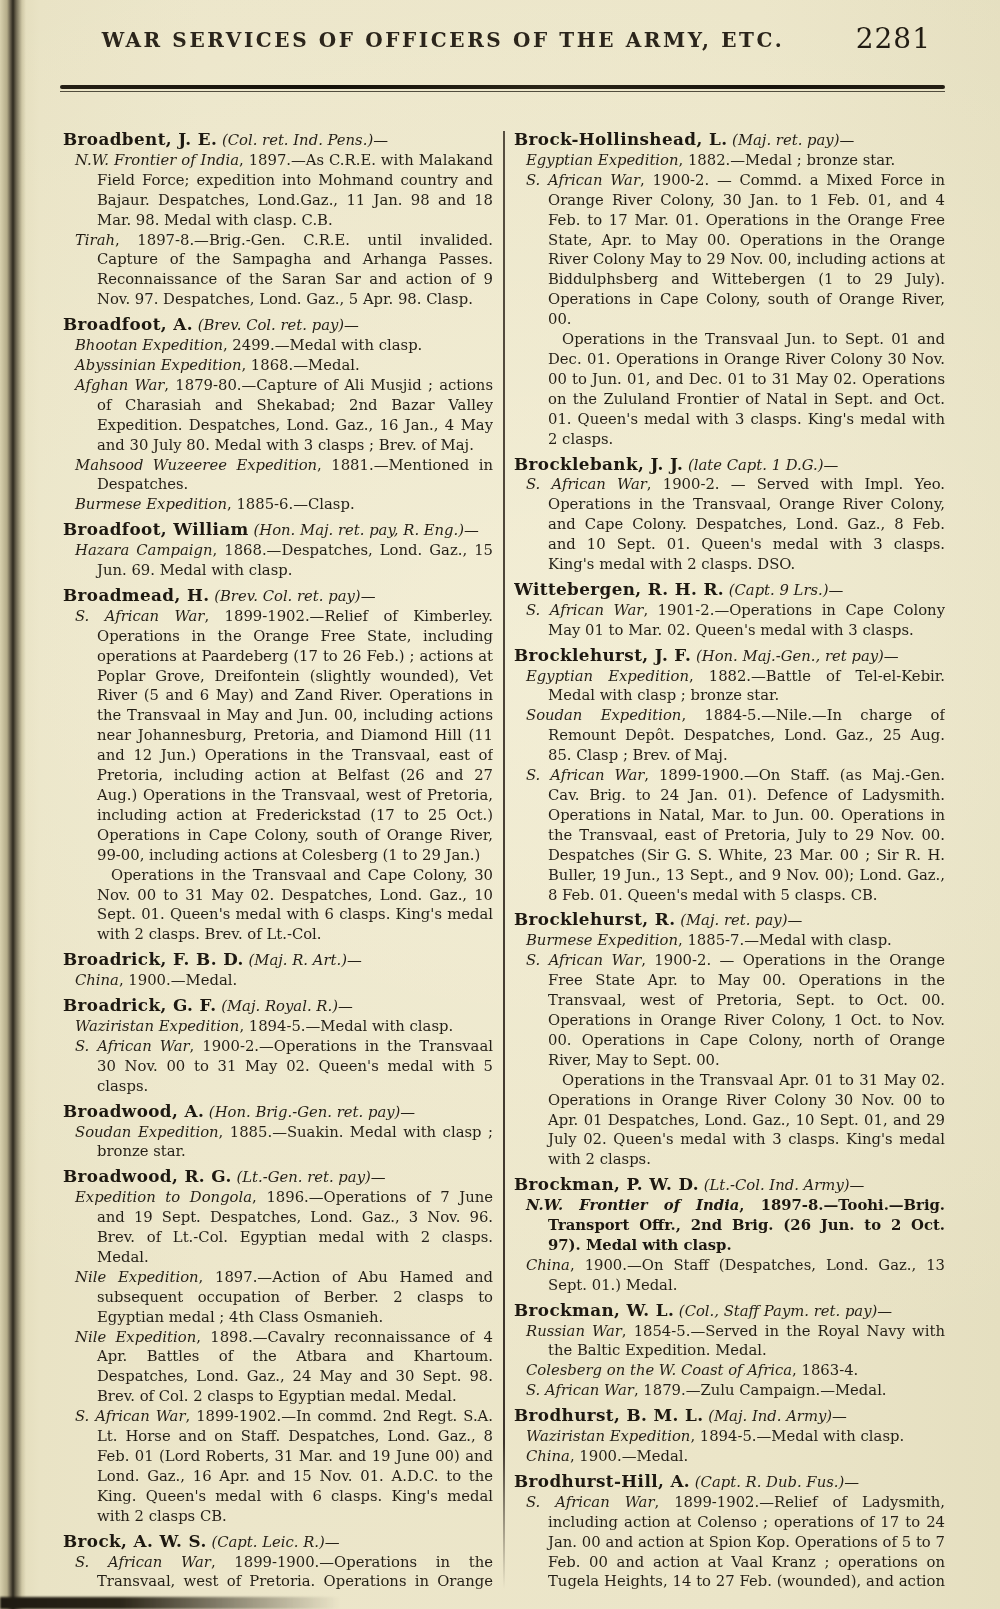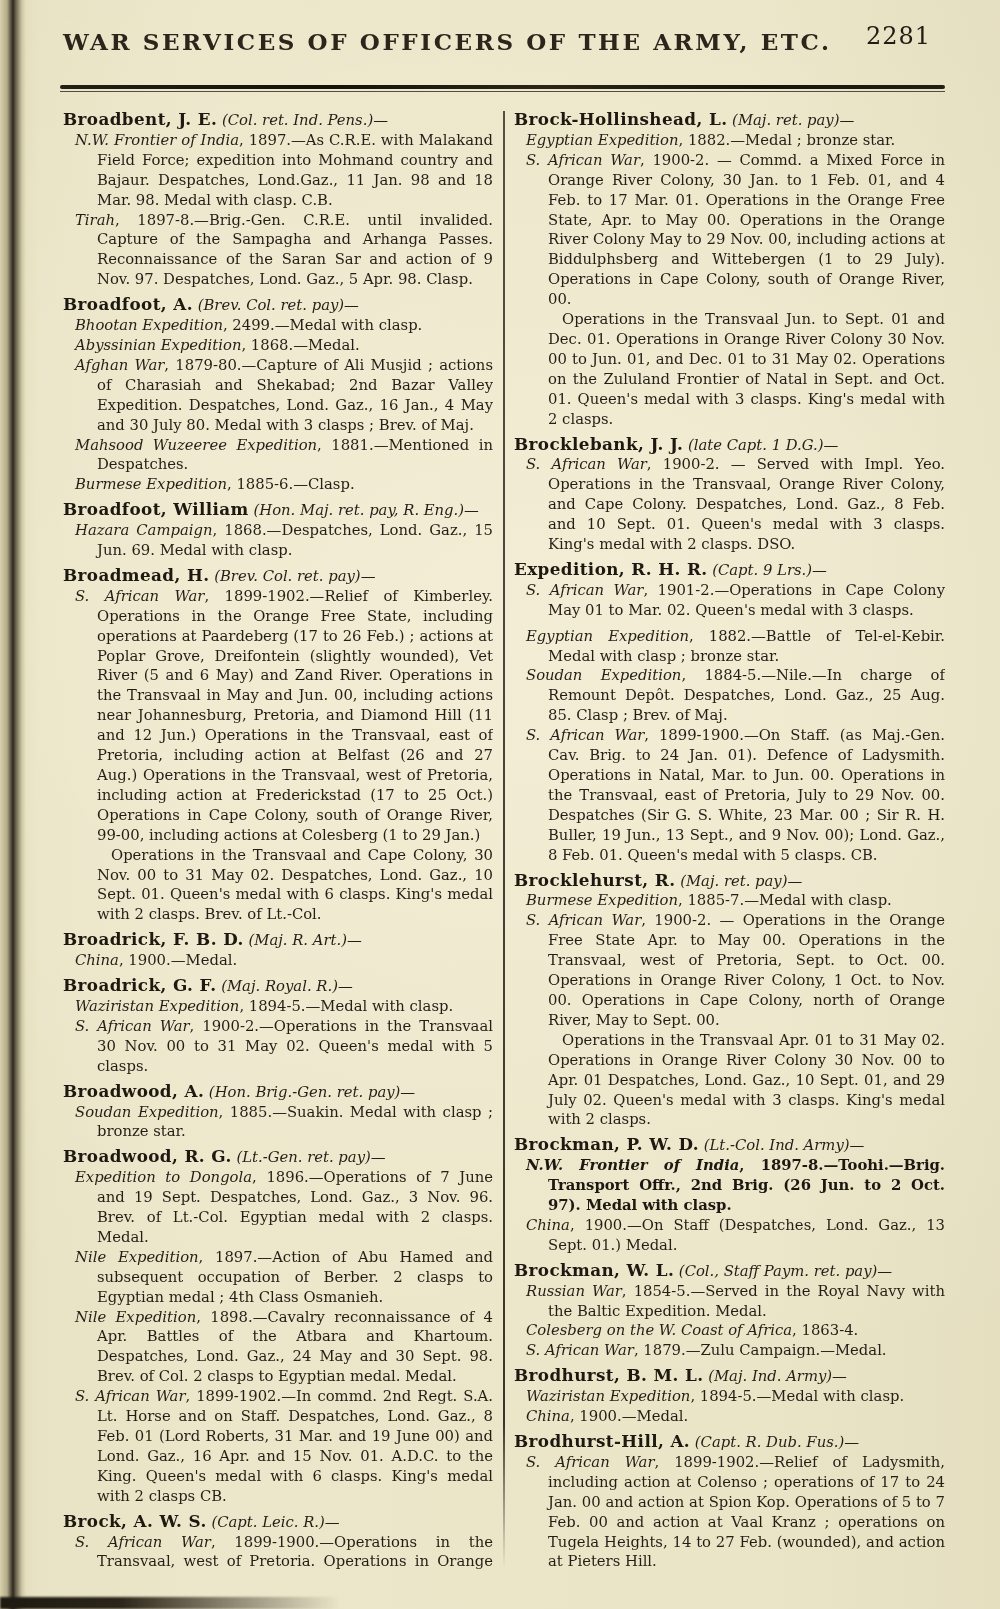--- a/index.html
+++ b/index.html
@@ -25,32 +25,32 @@
   .binding-bottom{
     position:absolute;left:0;bottom:0;width:340px;height:12px;
     background:linear-gradient(90deg,#1f1a12 0,#2b2619 120px,rgba(43,38,25,.45) 240px,rgba(0,0,0,0) 340px);
     filter:blur(1px);
   }
   .header{
     position:absolute;left:63px;right:57px;top:28px;height:34px;
   }
   .running-title{
     position:absolute;left:0;right:120px;text-align:center;
-    font-size:23px;font-weight:600;letter-spacing:2.6px;
+    font-size:20px;font-weight:600;letter-spacing:2.6px;
     color:#2b251b;white-space:nowrap;
   }
   .page-number{
     position:absolute;right:12px;top:-6px;
-    font-size:24px;letter-spacing:1px;color:#211c13;
+    font-size:28px;letter-spacing:1px;color:#211c13;
   }
   .rule{position:absolute;left:60px;right:55px;top:85px;}
   .rule-thick{height:4px;background:linear-gradient(90deg,#241f14 0%,#141109 30%,#2a2517 55%,#17130c 80%,#241f14 100%);border-radius:2px;}
   .rule-thin{height:1px;margin-top:2px;background:rgba(30,25,15,.75);}
   .columns{
-    position:absolute;left:63px;top:104px;width:882px;height:1465px;
+    position:absolute;left:63px;top:124px;width:882px;height:1465px;
     display:flex;
     align-items:flex-end;
   }
   .column{
     width:430px;height:100%;
     font-size:14.8px;line-height:19.9px;
     text-align:justify;
     overflow:hidden;
   }
   .column.right-col{width:431px;}
@@ -142,24 +142,25 @@
           <div class="ehead"><span class="ename">Brock-Hollinshead, L.</span> <span class="erank">(Maj. ret. pay)—</span></div>
           <p class="para service"><span class="ptitle">Egyptian Expedition</span><span>, 1882.—Medal ; bronze star.</span></p>
           <p class="para service"><span class="ptitle">S. African War</span><span>, 1900-2. — Commd. a Mixed Force in Orange River Colony, 30 Jan. to 1 Feb. 01, and 4 Feb. to 17 Mar. 01. Operations in the Orange Free State, Apr. to May 00. Operations in the Orange River Colony May to 29 Nov. 00, including actions at Biddulphsberg and Wittebergen (1 to 29 July). Operations in Cape Colony, south of Orange River, 00.</span></p>
           <p class="para continuation"><span>Operations in the Transvaal Jun. to Sept. 01 and Dec. 01. Operations in Orange River Colony 30 Nov. 00 to Jun. 01, and Dec. 01 to 31 May 02. Operations on the Zululand Frontier of Natal in Sept. and Oct. 01. Queen's medal with 3 clasps. King's medal with 2 clasps.</span></p>
         </div>
         <div class="entry">
           <div class="ehead"><span class="ename">Brocklebank, J. J.</span> <span class="erank">(late Capt. 1 D.G.)—</span></div>
           <p class="para service"><span class="ptitle">S. African War</span><span>, 1900-2. — Served with Impl. Yeo. Operations in the Transvaal, Orange River Colony, and Cape Colony. Despatches, Lond. Gaz., 8 Feb. and 10 Sept. 01. Queen's medal with 3 clasps. King's medal with 2 clasps. DSO.</span></p>
         </div>
         <div class="entry">
-          <div class="ehead"><span class="ename">Expedition, R. H. R.</span> <span class="erank">(Capt. 9 Lrs.)—</span></div>
+          <div class="ehead"><span class="ename">Wittebergen, R. H. R.</span> <span class="erank">(Capt. 9 Lrs.)—</span></div>
           <p class="para service"><span class="ptitle">S. African War</span><span>, 1901-2.—Operations in Cape Colony May 01 to Mar. 02. Queen's medal with 3 clasps.</span></p>
         </div>
         <div class="entry">
+          <div class="ehead"><span class="ename">Brocklehurst, J. F.</span> <span class="erank">(Hon. Maj.-Gen., ret pay)—</span></div>
           <p class="para service"><span class="ptitle">Egyptian Expedition</span><span>, 1882.—Battle of Tel-el-Kebir. Medal with clasp ; bronze star.</span></p>
           <p class="para service"><span class="ptitle">Soudan Expedition</span><span>, 1884-5.—Nile.—In charge of Remount Depôt. Despatches, Lond. Gaz., 25 Aug. 85. Clasp ; Brev. of Maj.</span></p>
           <p class="para service"><span class="ptitle">S. African War</span><span>, 1899-1900.—On Staff. (as Maj.-Gen. Cav. Brig. to 24 Jan. 01). Defence of Ladysmith. Operations in Natal, Mar. to Jun. 00. Operations in the Transvaal, east of Pretoria, July to 29 Nov. 00. Despatches (Sir G. S. White, 23 Mar. 00 ; Sir R. H. Buller, 19 Jun., 13 Sept., and 9 Nov. 00); Lond. Gaz., 8 Feb. 01. Queen's medal with 5 clasps. CB.</span></p>
         </div>
         <div class="entry">
           <div class="ehead"><span class="ename">Brocklehurst, R.</span> <span class="erank">(Maj. ret. pay)—</span></div>
           <p class="para service"><span class="ptitle">Burmese Expedition</span><span>, 1885-7.—Medal with clasp.</span></p>
           <p class="para service"><span class="ptitle">S. African War</span><span>, 1900-2. — Operations in the Orange Free State Apr. to May 00. Operations in the Transvaal, west of Pretoria, Sept. to Oct. 00. Operations in Orange River Colony, 1 Oct. to Nov. 00. Operations in Cape Colony, north of Orange River, May to Sept. 00.</span></p>
           <p class="para continuation"><span>Operations in the Transvaal Apr. 01 to 31 May 02. Operations in Orange River Colony 30 Nov. 00 to Apr. 01 Despatches, Lond. Gaz., 10 Sept. 01, and 29 July 02. Queen's medal with 3 clasps. King's medal with 2 clasps.</span></p>
         </div>

